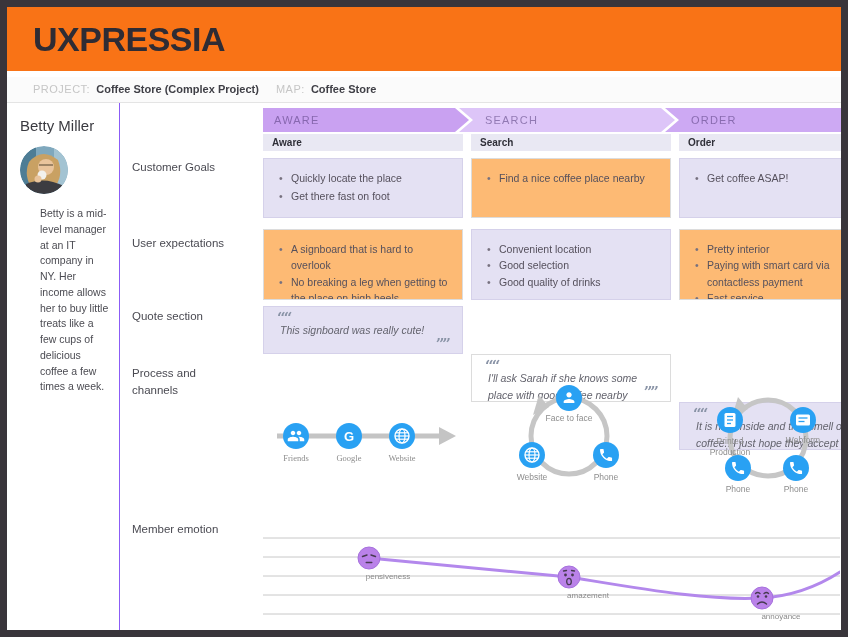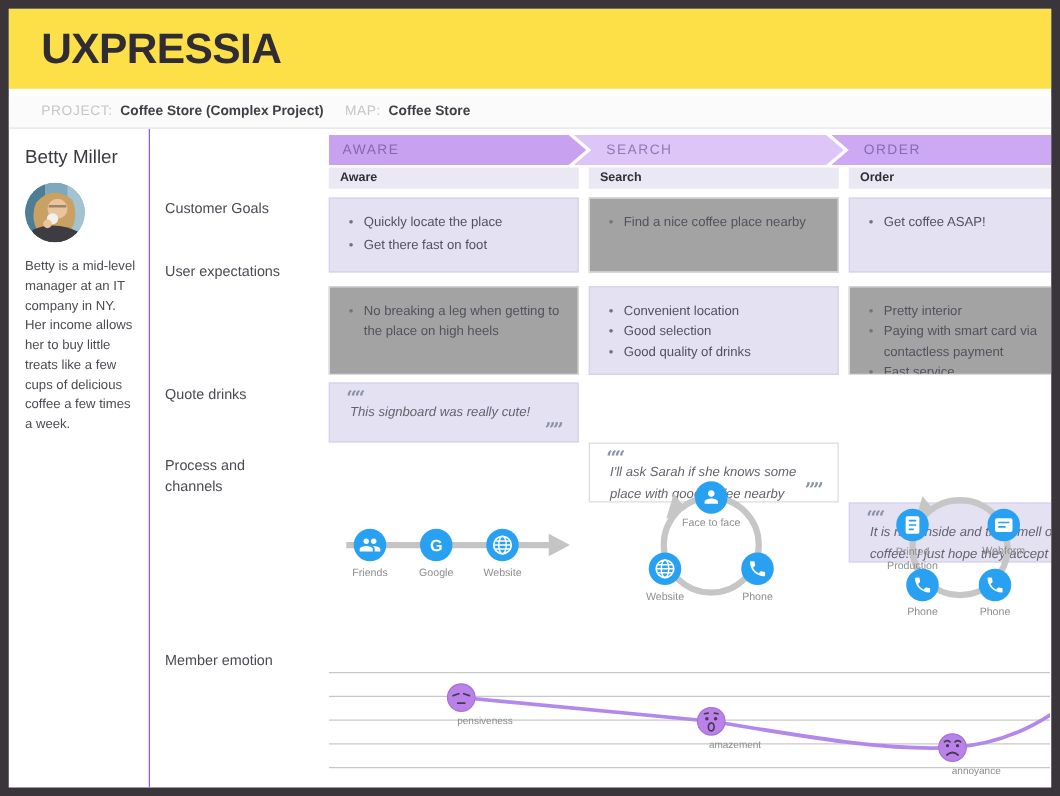--- a/index.html
+++ b/index.html
@@ -1,56 +1,56 @@
 <!DOCTYPE html>
 <html><head>
 <meta charset="utf-8">
 <style>
   * { margin:0; padding:0; box-sizing:border-box; }
   body { font-family:"Liberation Sans", sans-serif; background:#222; }
   .frame { width:848px; height:637px; border:7px solid #39353b; background:#fff;
            display:flex; flex-direction:column; overflow:hidden; }
 
   
-  .hdr { height:64px; background:#fde047; display:flex; align-items:center; padding-left:26px; flex:0 0 auto; }
+  .hdr { height:64px; background:#f97316; display:flex; align-items:center; padding-left:26px; flex:0 0 auto; }
   .logo { font-size:34px; font-weight:bold; color:#2f2c34; letter-spacing:-0.5px; }
 
   
   .crumb { margin-top:6px; height:26px; line-height:25px; background:#fbfbfb;
            border-bottom:1px solid #e4e4e4; padding-left:26px; font-size:11px; flex:0 0 auto; }
   .crumb .dim { color:#c6c6c6; letter-spacing:0.5px; }
   .crumb .val { color:#3f3f46; font-weight:bold; margin-right:14px; margin-left:3px; }
 
   
   .main { flex:1; display:flex; overflow:hidden; }
   aside { width:113px; flex:0 0 auto; border-right:1px solid #8b5cf6; padding:14px 10px 0 13px; }
   .p-name { font-size:15px; color:#3a3a40; margin-bottom:12px; }
   .p-avatar { width:48px; height:48px; border-radius:50%; overflow:hidden; display:block; }
-  .p-bio { margin-top:12px; font-size:10.5px; line-height:1.5; color:#4b4b52; }
+  .p-bio { margin-top:12px; font-size:10.5px; line-height:1.5; color:#4b4b52;margin-left:20px; }
 
   .map { flex:1; position:relative; overflow:hidden; }
   .abs { position:absolute; }
 
   
   .st-arrow { height:24px; font-size:11px; letter-spacing:1.2px; color:rgba(70,45,110,0.5);
               line-height:24px; padding-left:26px; }
   .st-arrow.first { padding-left:11px;
      clip-path:polygon(0 0, calc(100% - 14px) 0, 100% 50%, calc(100% - 14px) 100%, 0 100%); }
   .st-arrow.notch {
      clip-path:polygon(0 0, calc(100% - 14px) 0, 100% 50%, calc(100% - 14px) 100%, 0 100%, 14px 50%); }
 
   
   .subbar { height:17px; line-height:17px; background:#e9e8f3; font-size:10px; font-weight:bold;
             color:#2f2f38; padding-left:9px; }
 
   
   .rowlab { left:12px; width:110px; font-size:11.5px; color:#4a4a52; line-height:1.45; }
 
   
-  .cell { border:1px solid #dcdcdc; background:#a3a3a3; padding:11px 12px 0 14px; overflow:hidden; }
+  .cell { border:1px solid #dcdcdc; background:#fdba74; padding:11px 12px 0 14px; overflow:hidden; }
   .cell.lav { background:#e4e1f3; border-color:#d5d1ea; }
   .cell ul { list-style:none; }
   .cell li { position:relative; padding-left:13px; font-size:10.5px; color:#55505c; line-height:1.7; }
   .cell li::before { content:"•"; position:absolute; left:1px; color:#77717f; }
 
   
   .qcell { border:1px solid #dcdcdc; background:#fff; padding:15px 16px 0 16px; position:relative; }
   .qcell.lav { background:#e4e1f3; border-color:#d5d1ea; }
   .qtext { font-size:10.5px; font-style:italic; color:#63636d; line-height:1.6; }
   .qo, .qc { position:absolute; font-size:15px; font-weight:bold; color:#8993a6;
@@ -170,22 +170,22 @@
 
       <div class="abs st-arrow first" style="left:143px;top:5px;width:206px;background:#c9a1f1;">AWARE</div>
       <div class="abs st-arrow notch" style="left:339px;top:5px;width:216px;background:#ddc5f8;">SEARCH</div>
       <div class="abs st-arrow notch" style="left:545px;top:5px;width:216px;background:#cda9f3;">ORDER</div>
 
       <div class="abs subbar" style="left:143px;top:31px;width:200px;">Aware</div>
       <div class="abs subbar" style="left:351px;top:31px;width:200px;">Search</div>
       <div class="abs subbar" style="left:559px;top:31px;width:200px;">Order</div>
 
       <div class="abs rowlab" style="top:56px;">Customer Goals</div>
-      <div class="abs rowlab" style="top:107px;">User expectations</div>
-      <div class="abs rowlab" style="top:205px;">Quote drinks</div>
+      <div class="abs rowlab" style="top:132px;">User expectations</div>
+      <div class="abs rowlab" style="top:205px;">Quote section</div>
       <div class="abs rowlab" style="top:262px;width:85px;">Process and channels</div>
       <div class="abs rowlab" style="top:418px;">Member emotion</div>
 
       <div class="abs cell lav" style="left:143px;top:55px;width:200px;height:60px;">
         <ul>
           <li>Quickly locate the place</li>
           <li>Get there fast on foot</li>
         </ul>
       </div>
       <div class="abs cell" style="left:351px;top:55px;width:200px;height:60px;">
@@ -194,20 +194,21 @@
         </ul>
       </div>
       <div class="abs cell lav" style="left:559px;top:55px;width:200px;height:60px;">
         <ul>
           <li>Get coffee ASAP!</li>
         </ul>
       </div>
 
       <div class="abs cell" style="left:143px;top:126px;width:200px;height:71px;">
         <ul>
+          <li style="line-height:1.55">A signboard that is hard to overlook</li>
           <li style="line-height:1.55">No breaking a leg when getting to the place on high heels</li>
         </ul>
       </div>
       <div class="abs cell lav" style="left:351px;top:126px;width:200px;height:71px;">
         <ul>
           <li style="line-height:1.55">Convenient location</li>
           <li style="line-height:1.55">Good selection</li>
           <li style="line-height:1.55">Good quality of drinks</li>
         </ul>
       </div>
@@ -228,21 +229,21 @@
         <span class="qo">““</span>
         <div class="qtext">I'll ask Sarah if she knows some place with good coffee nearby</div>
         <span class="qc">””</span>
       </div>
       <div class="abs qcell lav" style="left:559px;top:203px;width:200px;height:48px;">
         <span class="qo">““</span>
         <div class="qtext">It is nice inside and that smell of coffee.. I just hope they accept visa</div>
 
       </div>
 
-      <div class="abs" style="left:143px;top:270px;width:200px;height:150px;">
+      <div class="abs" style="left:143px;top:270px;width:200px;height:150px;font-family:Liberation Serif, serif;">
         <svg width="200" height="150">
           <line x1="14" y1="63" x2="178" y2="63" stroke="#c4c4c4" stroke-width="5"></line>
           <polygon points="176,54 176,72 193,63" fill="#c4c4c4"></polygon>
           <use href="#ic-people" x="33" y="63"></use>
           <use href="#ic-google" x="86" y="63"></use>
           <use href="#ic-globe" x="139" y="63"></use>
         </svg>
         <span class="ch-lab" style="left:33px;top:80px;">Friends</span>
         <span class="ch-lab" style="left:86px;top:80px;">Google</span>
         <span class="ch-lab" style="left:139px;top:80px;">Website</span>

